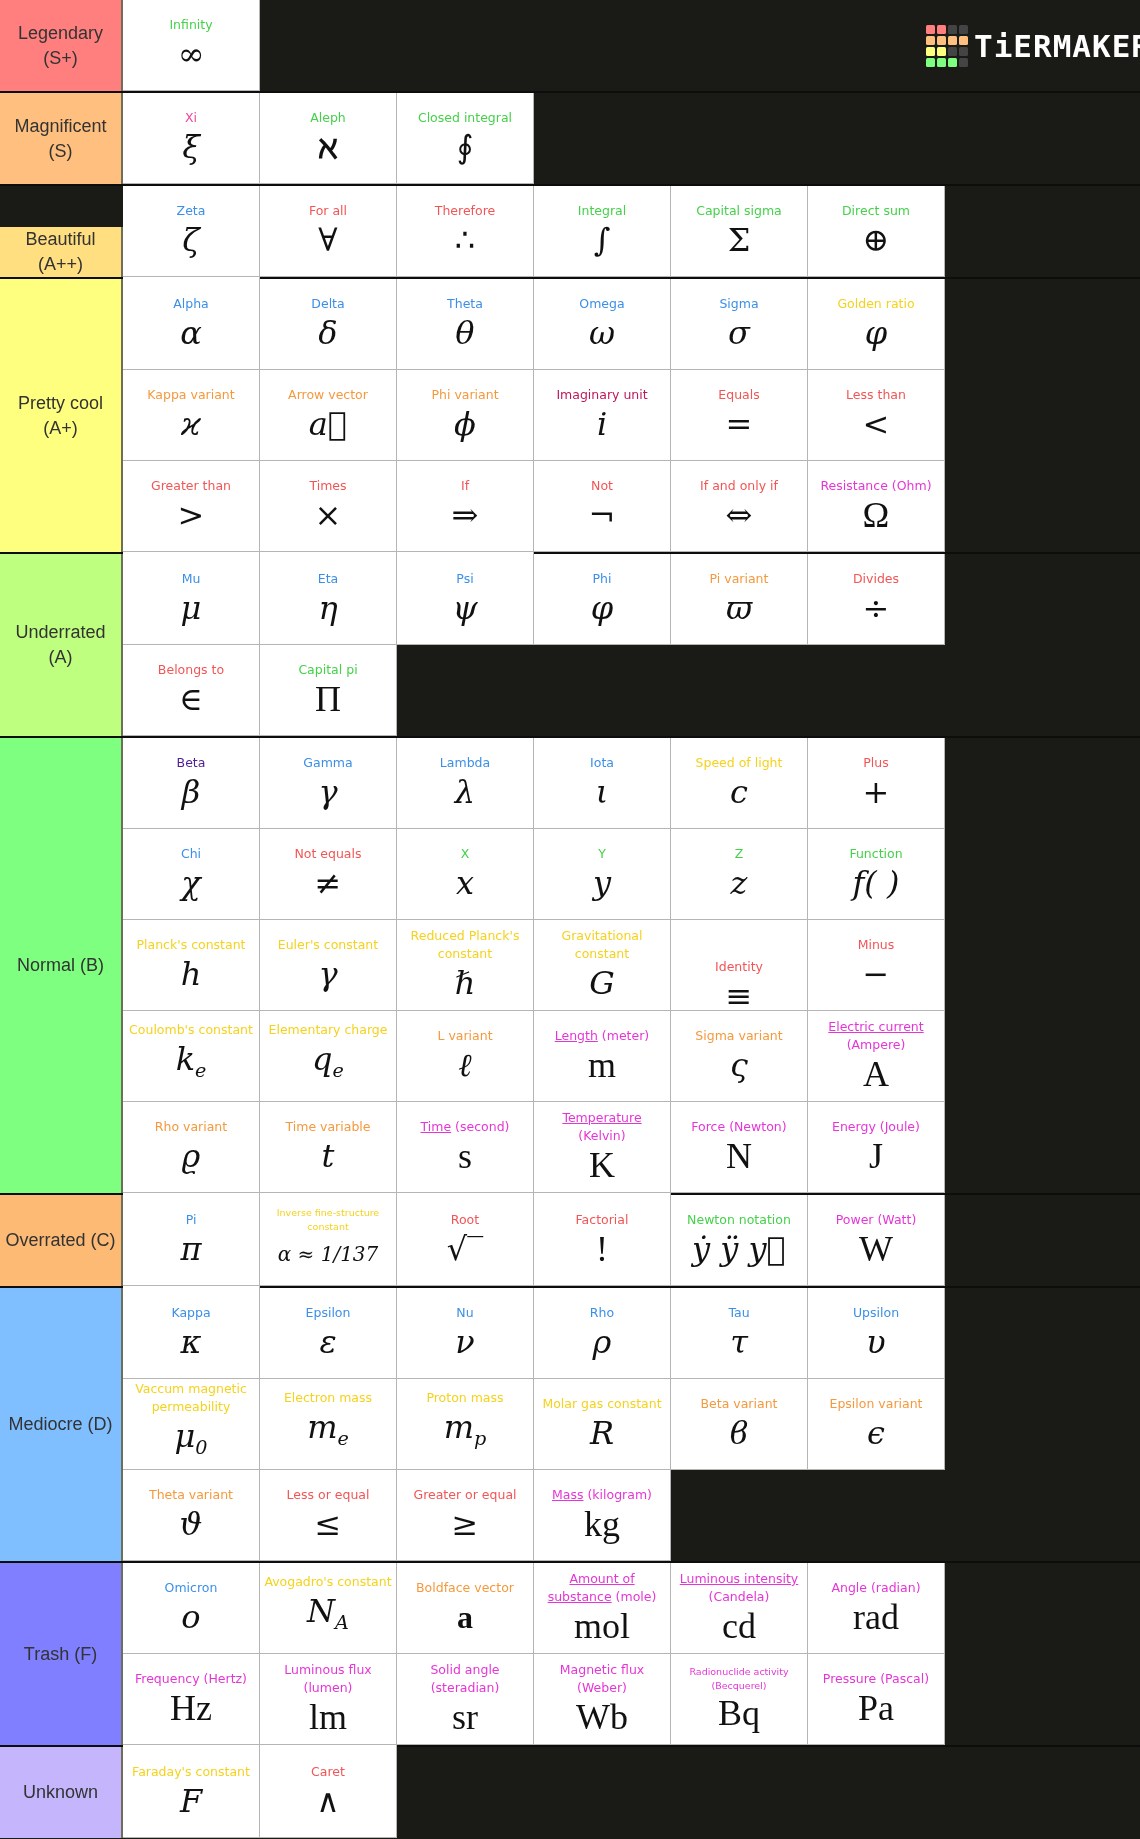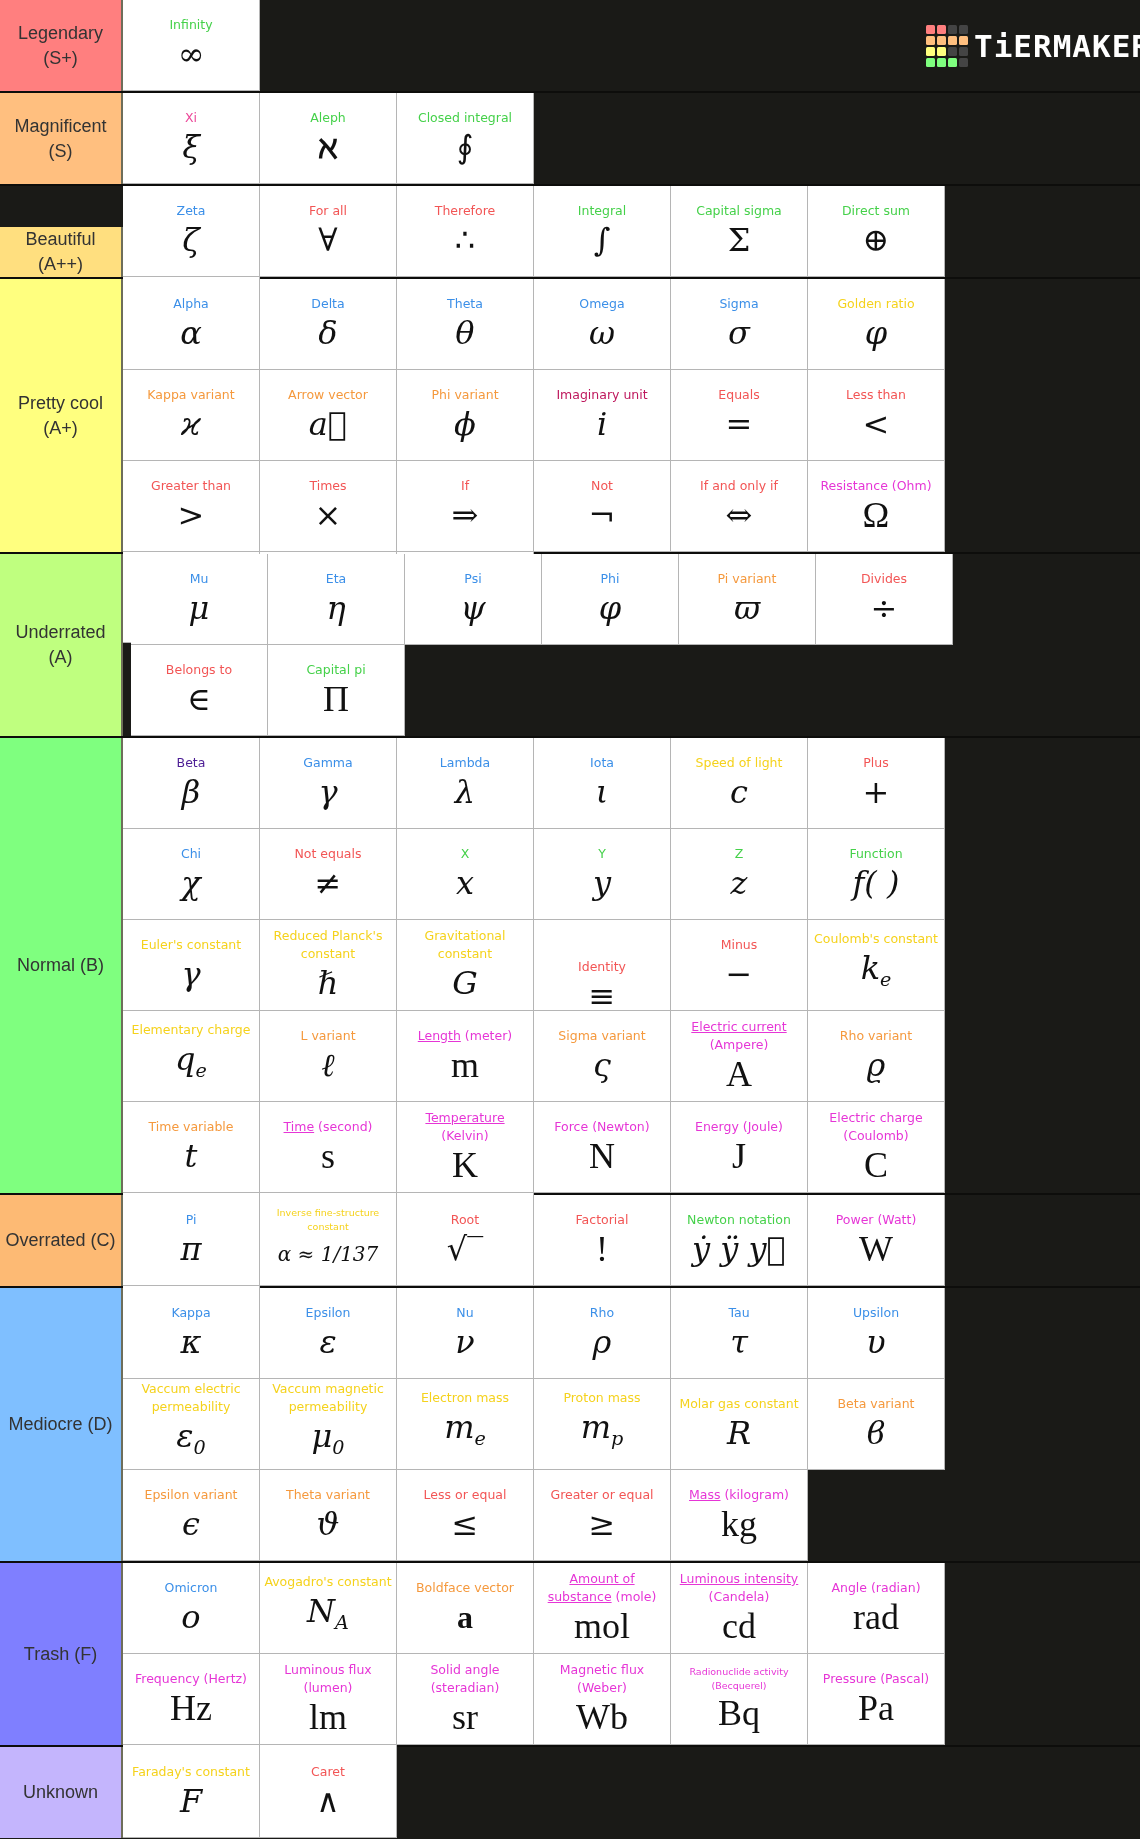--- a/index.html
+++ b/index.html
@@ -178,21 +178,21 @@
   </div>
           <div class="cell">
     <div class="cell-label" style="color: rgb(69, 209, 74);">Nabla</div>
     <div class="cell-sym sym"><span>∇</span></div>
   </div>
         </div>
     <div class="tier-side"></div>
   </div>
       <div class="tier" style="height: 182px;">
     <div class="tier-label" style="background: rgb(191, 255, 127);">Underrated (A)</div>
-    <div class="tier-items" style="height: 182px; padding-left: 8px;">
+    <div class="tier-items" style="height: 182px;">
           <div class="cell">
     <div class="cell-label" style="color: rgb(59, 143, 232);">Mu</div>
     <div class="cell-sym"><span>μ</span></div>
   </div>
           <div class="cell">
     <div class="cell-label" style="color: rgb(59, 143, 232);">Eta</div>
     <div class="cell-sym"><span>η</span></div>
   </div>
           <div class="cell">
     <div class="cell-label" style="color: rgb(59, 143, 232);">Psi</div>
@@ -266,20 +266,24 @@
   </div>
           <div class="cell">
     <div class="cell-label" style="color: rgb(69, 209, 74);">Z</div>
     <div class="cell-sym"><span>z</span></div>
   </div>
           <div class="cell">
     <div class="cell-label" style="color: rgb(69, 209, 74);">Function</div>
     <div class="cell-sym"><span>f(  )</span></div>
   </div>
           <div class="cell">
+    <div class="cell-label" style="color: rgb(245, 210, 28);">Planck's constant</div>
+    <div class="cell-sym"><span>h</span></div>
+  </div>
+          <div class="cell">
     <div class="cell-label" style="color: rgb(245, 210, 28);">Euler's constant</div>
     <div class="cell-sym"><span>γ</span></div>
   </div>
           <div class="cell">
     <div class="cell-label" style="color: rgb(245, 210, 28);">Reduced Planck's constant</div>
     <div class="cell-sym"><span>ℏ</span></div>
   </div>
           <div class="cell">
     <div class="cell-label" style="color: rgb(245, 210, 28);">Gravitational constant</div>
     <div class="cell-sym"><span>G</span></div>
@@ -412,24 +416,20 @@
     <div class="cell-label" style="color: rgb(59, 143, 232);">Rho</div>
     <div class="cell-sym"><span>ρ</span></div>
   </div>
           <div class="cell">
     <div class="cell-label" style="color: rgb(59, 143, 232);">Tau</div>
     <div class="cell-sym"><span>τ</span></div>
   </div>
           <div class="cell">
     <div class="cell-label" style="color: rgb(59, 143, 232);">Upsilon</div>
     <div class="cell-sym"><span>υ</span></div>
-  </div>
-          <div class="cell">
-    <div class="cell-label" style="color: rgb(245, 210, 28);">Vaccum electric permeability</div>
-    <div class="cell-sym"><span>ε</span><sub>0</sub></div>
   </div>
           <div class="cell">
     <div class="cell-label" style="color: rgb(245, 210, 28);">Vaccum magnetic permeability</div>
     <div class="cell-sym"><span>μ</span><sub>0</sub></div>
   </div>
           <div class="cell">
     <div class="cell-label" style="color: rgb(245, 210, 28);">Electron mass</div>
     <div class="cell-sym"><span>m</span><sub>e</sub></div>
   </div>
           <div class="cell">

